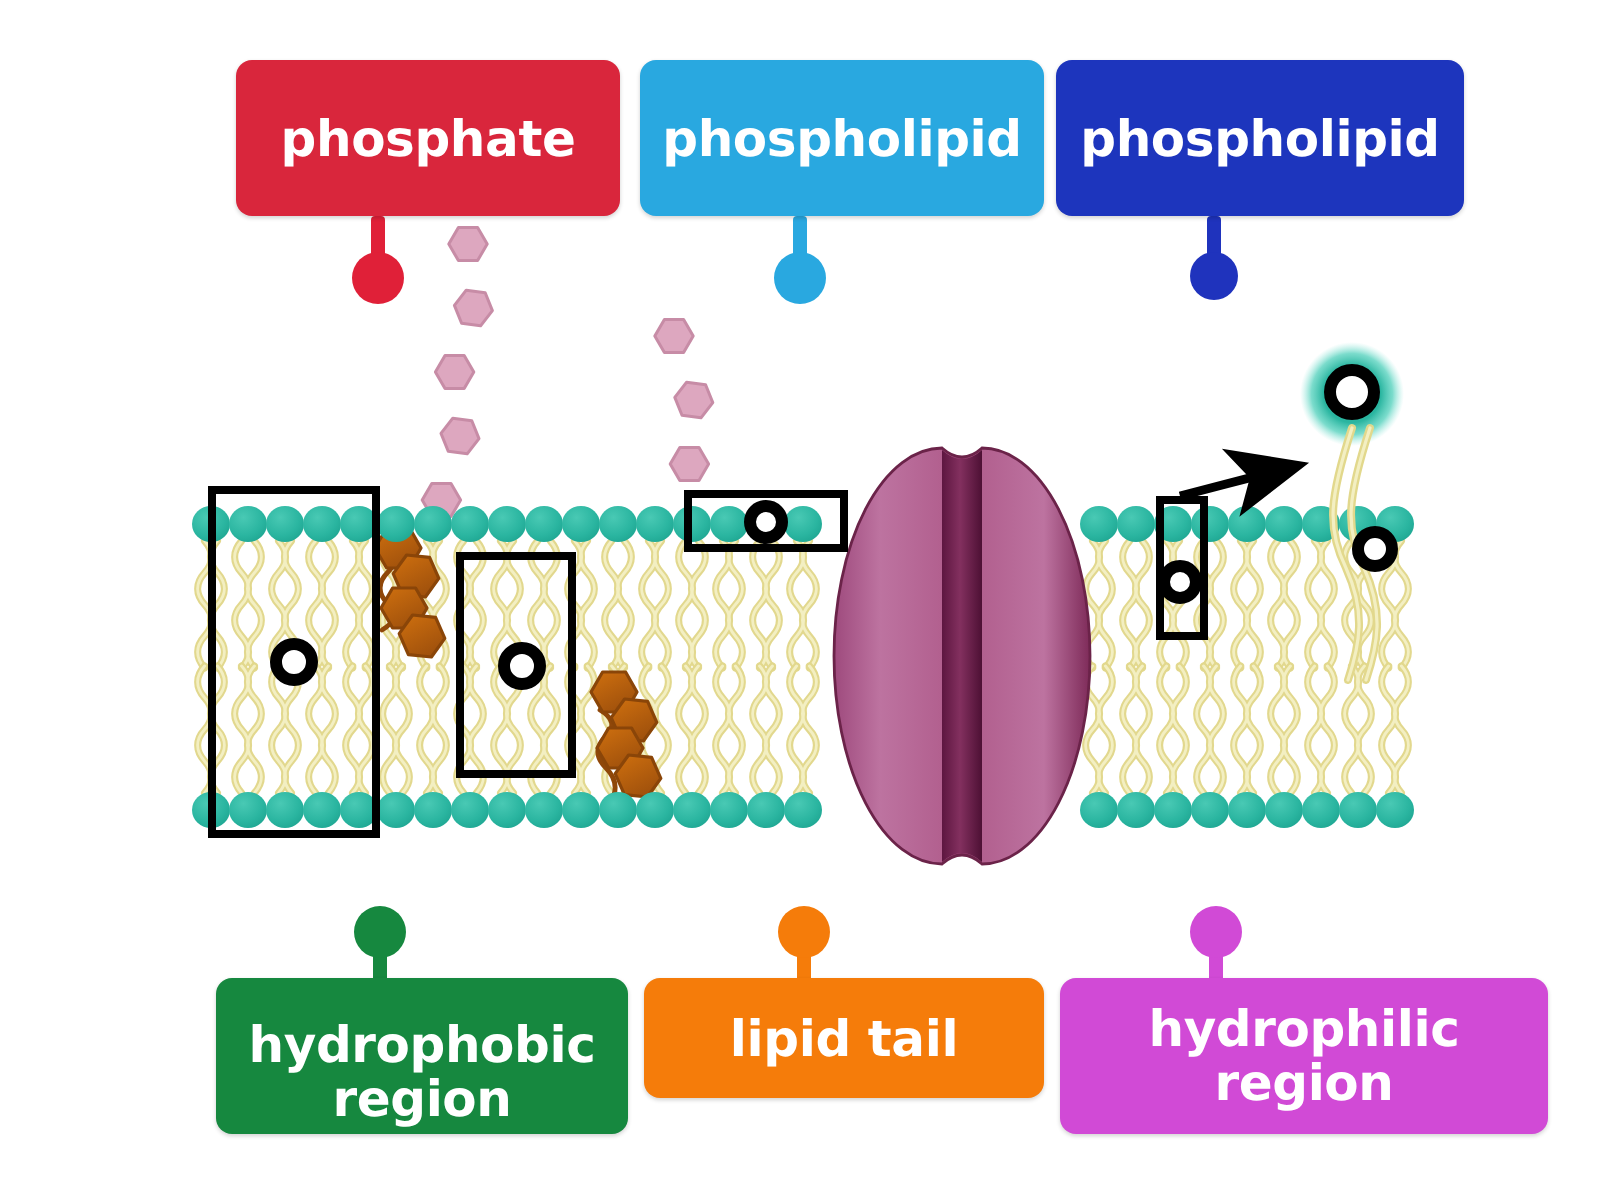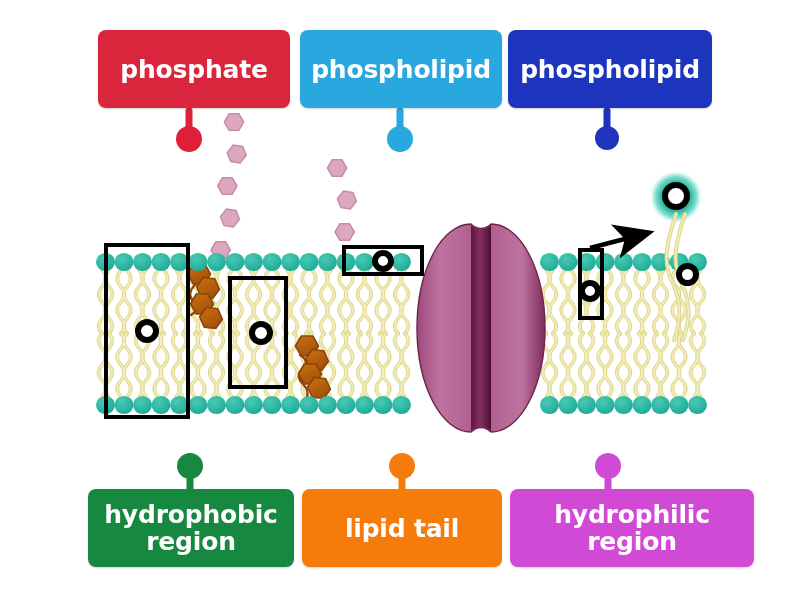--- a/index.html
+++ b/index.html
@@ -34,20 +34,21 @@
     justify-content: center;
     text-align: center;
     color: #ffffff;
     font-weight: bold;
     line-height: 1.08;
     letter-spacing: -0.2px;
     padding: 4px 10px;
     box-shadow: 0 1px 2px rgba(0,0,0,0.18);
     user-select: none;
     cursor: pointer;
+    margin-left: 20px;
   }
   .label-text {
     display: block;
     width: 100%;
   }
 
   
   .pin {
     position: absolute;
     pointer-events: none;
@@ -477,28 +478,28 @@
       <div class="stem" style="background: rgb(31, 51, 189); height: 24px;"></div>
       <div class="knob" style="background: rgb(31, 51, 189); width: 24px; height: 24px; top: 18px;"></div>
     </div>
     <div class="label-pill" style="left: 508px; top: 30px; width: 204px; height: 78px; background: rgb(29, 53, 189); font-size: 25px;">
       <span class="label-text"><span>phospholipid</span></span>
     </div>
     <div class="pin" style="left: 177px; top: 453px; width: 26px; height: 62px;">
       <div class="stem" style="background: rgb(22, 136, 63); height: 42px; top: 13px;"></div>
       <div class="knob" style="background: rgb(22, 136, 63); width: 26px; height: 26px; top: 0px;"></div>
     </div>
-    <div class="label-pill" style="left: 88px; top: 489px; width: 206px; height: 78px; background: rgb(22, 136, 63); font-size: 25px;">
+    <div class="label-pill" style="left: 88px; top: 489px; width: 206px; height: 78px; background: rgb(22, 136, 63); font-size: 25px; align-items: flex-end;">
       <span class="label-text"><span>hydrophobic</span><br><span>region</span></span>
     </div>
     <div class="pin" style="left: 389px; top: 453px; width: 26px; height: 62px;">
       <div class="stem" style="background: rgb(245, 124, 10); height: 42px; top: 13px;"></div>
       <div class="knob" style="background: rgb(245, 124, 10); width: 26px; height: 26px; top: 0px;"></div>
     </div>
-    <div class="label-pill" style="left: 302px; top: 489px; width: 200px; height: 78px; background: rgb(245, 124, 10); font-size: 25px;">
+    <div class="label-pill" style="left: 302px; top: 489px; width: 200px; height: 60px; background: rgb(245, 124, 10); font-size: 25px;">
       <span class="label-text"><span>lipid tail</span></span>
     </div>
     <div class="pin" style="left: 595px; top: 453px; width: 26px; height: 62px;">
       <div class="stem" style="background: rgb(209, 74, 214); height: 42px; top: 13px;"></div>
       <div class="knob" style="background: rgb(209, 74, 214); width: 26px; height: 26px; top: 0px;"></div>
     </div>
     <div class="label-pill" style="left: 510px; top: 489px; width: 244px; height: 78px; background: rgb(209, 74, 214); font-size: 25px;">
       <span class="label-text"><span>hydrophilic</span><br><span>region</span></span>
     </div>
   </div>

